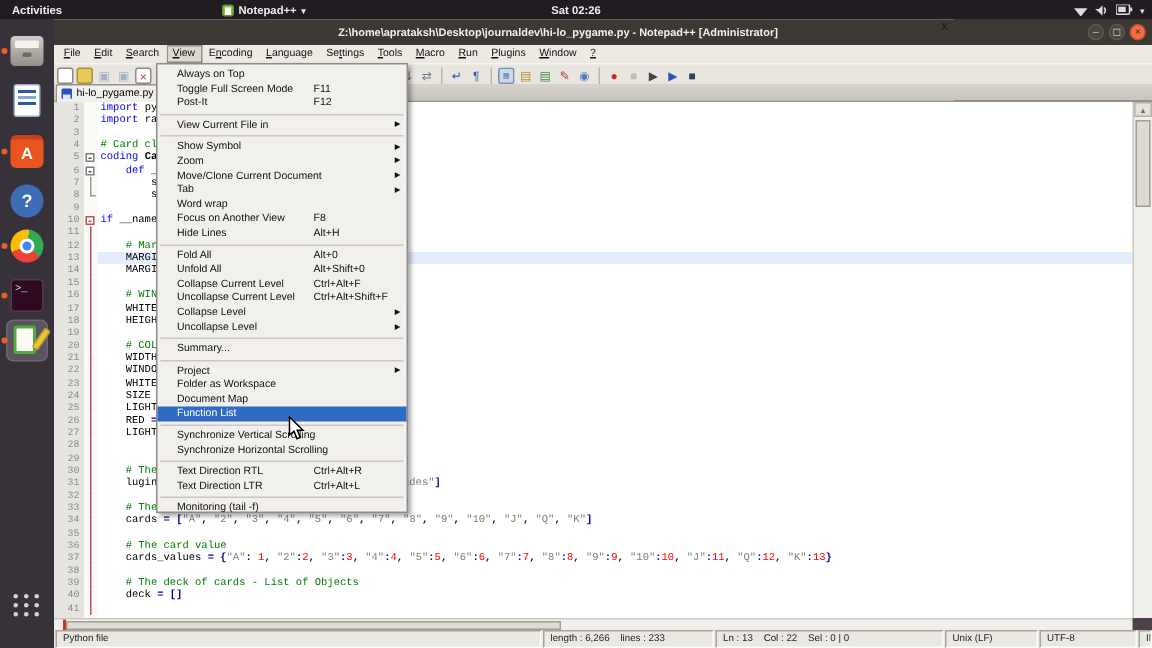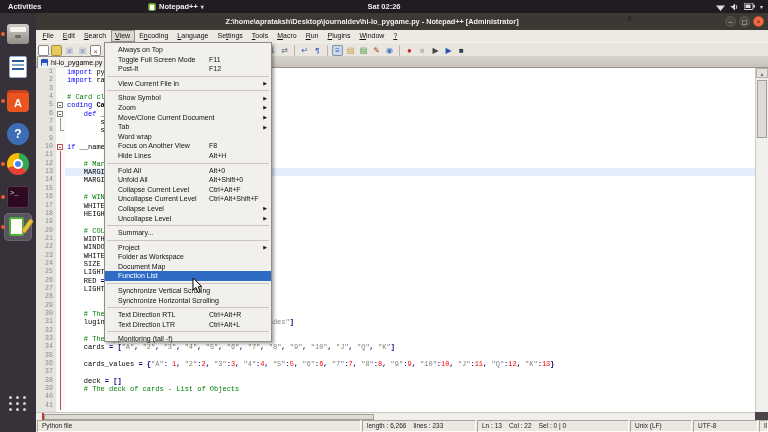--- a/index.html
+++ b/index.html
@@ -474,24 +474,25 @@
           <div class="cl"><span class="tk-i">    RED </span><span class="tk-o">= (</span><span class="tk-n">255</span><span class="tk-o">, </span><span class="tk-n">0</span><span class="tk-o">, </span><span class="tk-n">0</span><span class="tk-o">)</span></div>
           <div class="cl"><span class="tk-i">    LIGHT_RED </span><span class="tk-o">= (</span><span class="tk-n">120</span><span class="tk-o">, </span><span class="tk-n">0</span><span class="tk-o">, </span><span class="tk-n">0</span><span class="tk-o">)</span></div>
           <div class="cl"></div>
           <div class="cl"></div>
           <div class="cl"><span class="tk-i">    </span><span class="tk-c"># The type of suits</span></div>
           <div class="cl"><span class="tk-i">    lugins </span><span class="tk-o">= [</span><span class="tk-s">"clubs"</span><span class="tk-o">, </span><span class="tk-s">"diamonds"</span><span class="tk-o">, </span><span class="tk-s">"hearts"</span><span class="tk-o">, </span><span class="tk-s">"spades"</span><span class="tk-o">]</span></div>
           <div class="cl"></div>
           <div class="cl"><span class="tk-i">    </span><span class="tk-c"># The type of card</span></div>
           <div class="cl"><span class="tk-i">    cards </span><span class="tk-o">= [</span><span class="tk-s">"A"</span><span class="tk-o">, </span><span class="tk-s">"2"</span><span class="tk-o">, </span><span class="tk-s">"3"</span><span class="tk-o">, </span><span class="tk-s">"4"</span><span class="tk-o">, </span><span class="tk-s">"5"</span><span class="tk-o">, </span><span class="tk-s">"6"</span><span class="tk-o">, </span><span class="tk-s">"7"</span><span class="tk-o">, </span><span class="tk-s">"8"</span><span class="tk-o">, </span><span class="tk-s">"9"</span><span class="tk-o">, </span><span class="tk-s">"10"</span><span class="tk-o">, </span><span class="tk-s">"J"</span><span class="tk-o">, </span><span class="tk-s">"Q"</span><span class="tk-o">, </span><span class="tk-s">"K"</span><span class="tk-o">]</span></div>
           <div class="cl"></div>
+          <div class="cl"><span class="tk-i">    </span><span class="tk-c"># The card value</span></div>
           <div class="cl"><span class="tk-i">    cards_values </span><span class="tk-o">= {</span><span class="tk-s">"A"</span><span class="tk-o">: </span><span class="tk-n">1</span><span class="tk-o">, </span><span class="tk-s">"2"</span><span class="tk-o">:</span><span class="tk-n">2</span><span class="tk-o">, </span><span class="tk-s">"3"</span><span class="tk-o">:</span><span class="tk-n">3</span><span class="tk-o">, </span><span class="tk-s">"4"</span><span class="tk-o">:</span><span class="tk-n">4</span><span class="tk-o">, </span><span class="tk-s">"5"</span><span class="tk-o">:</span><span class="tk-n">5</span><span class="tk-o">, </span><span class="tk-s">"6"</span><span class="tk-o">:</span><span class="tk-n">6</span><span class="tk-o">, </span><span class="tk-s">"7"</span><span class="tk-o">:</span><span class="tk-n">7</span><span class="tk-o">, </span><span class="tk-s">"8"</span><span class="tk-o">:</span><span class="tk-n">8</span><span class="tk-o">, </span><span class="tk-s">"9"</span><span class="tk-o">:</span><span class="tk-n">9</span><span class="tk-o">, </span><span class="tk-s">"10"</span><span class="tk-o">:</span><span class="tk-n">10</span><span class="tk-o">, </span><span class="tk-s">"J"</span><span class="tk-o">:</span><span class="tk-n">11</span><span class="tk-o">, </span><span class="tk-s">"Q"</span><span class="tk-o">:</span><span class="tk-n">12</span><span class="tk-o">, </span><span class="tk-s">"K"</span><span class="tk-o">:</span><span class="tk-n">13</span><span class="tk-o">}</span></div>
           <div class="cl"></div>
+          <div class="cl"><span class="tk-i">    </span><span class="tk-c"># The deck of cards - List of Objects</span></div>
           <div class="cl"><span class="tk-i">    deck </span><span class="tk-o">= []</span></div>
-          <div class="cl"><span class="tk-i">    </span><span class="tk-c"># The deck of cards - List of Objects</span></div>
           <div class="cl"></div>
         </div>
     </div>
 
     <div id="vscroll">
       <div class="arrow">▲</div>
       <div class="thumb"></div>
     </div>
     <div id="hscroll">
       <div class="mark"></div>

